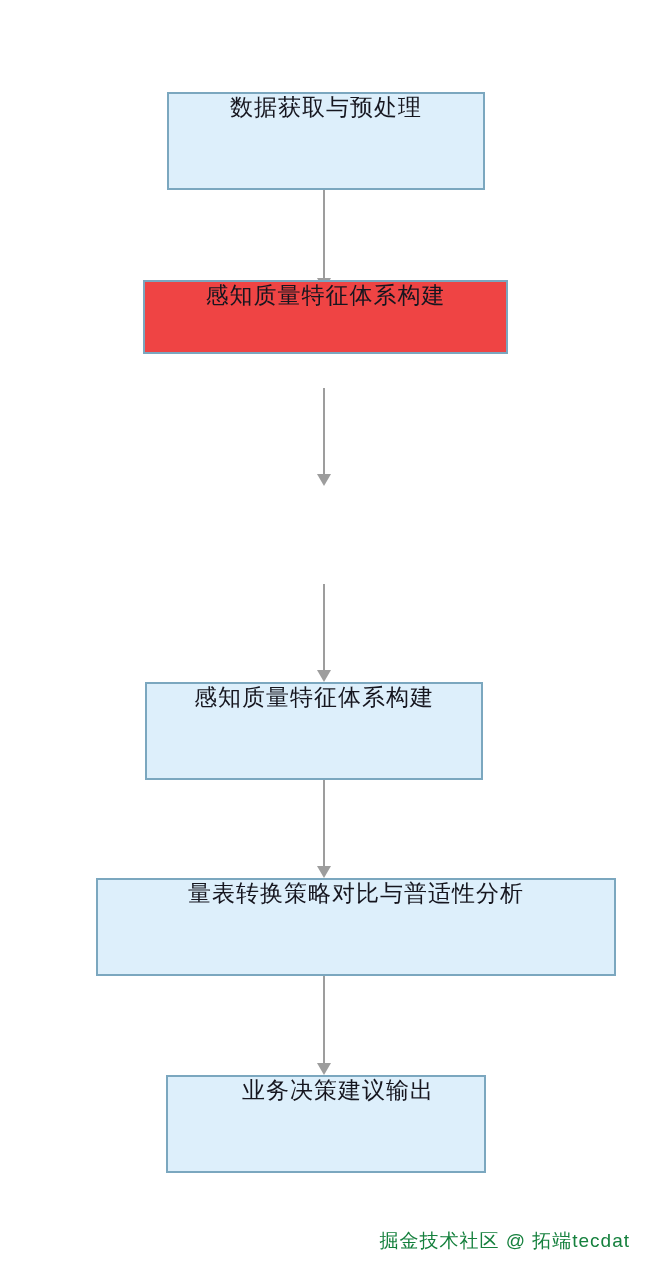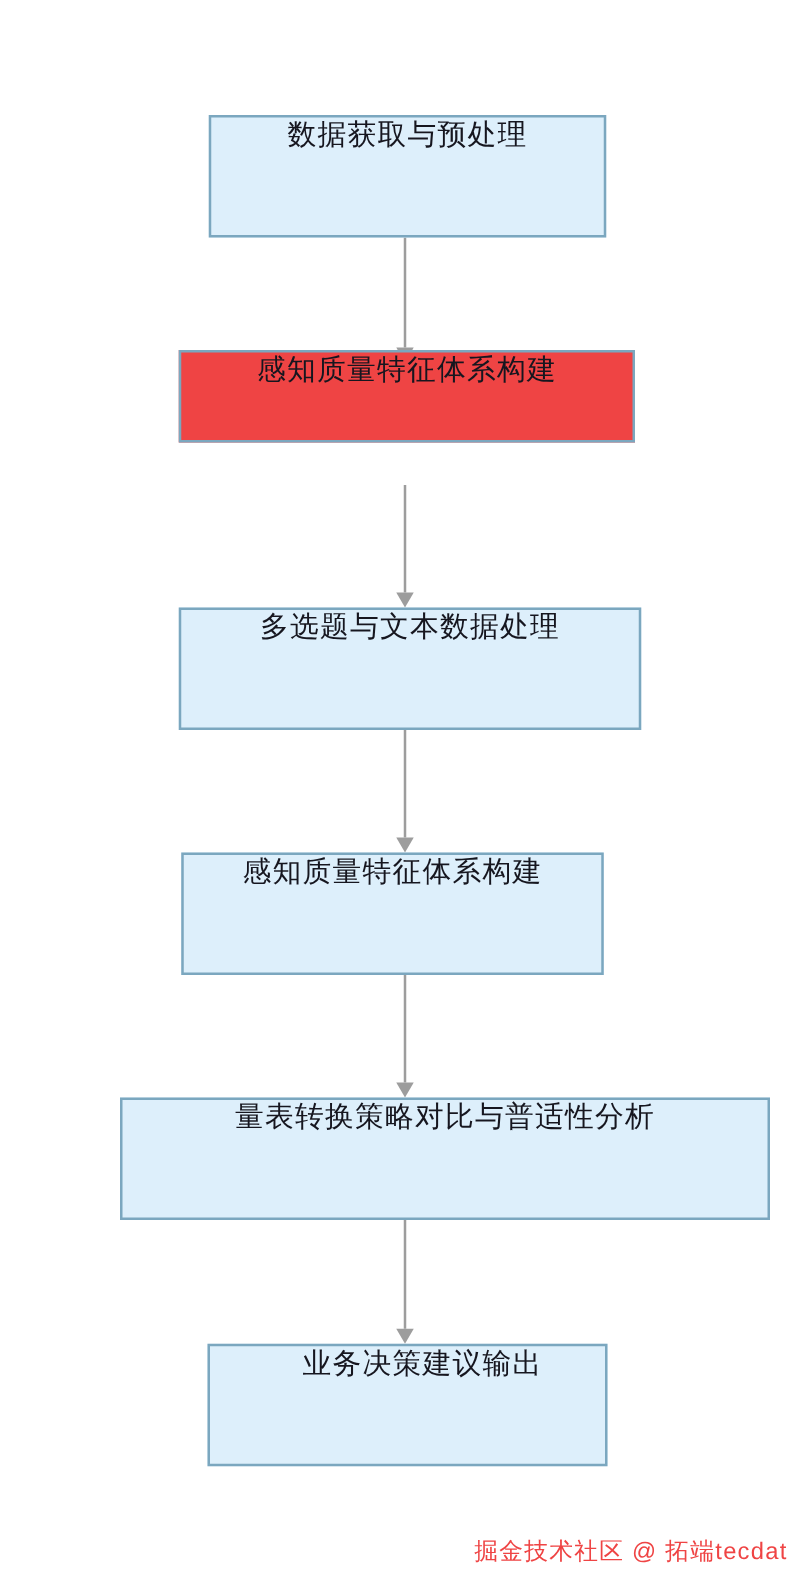--- a/index.html
+++ b/index.html
@@ -66,21 +66,21 @@
     border-right: 7px solid transparent;
     border-top: 12px solid #9d9d9d;
   }
 
   #watermark {
     position: absolute;
     right: 18px;
     bottom: 14px;
     font-family: "Liberation Sans", "DejaVu Sans", sans-serif;
     font-size: 19px;
-    color: #ef4444;
+    color: #15803d;
     letter-spacing: 1px;
     white-space: nowrap;
   }
 </style>
 </head>
 <body style="background: rgb(255, 255, 255);">
 
 <div id="flow-canvas">
     <div class="flow-connector" style="left: 317px; top: 190px; height: 100px;">
       <div class="conn-line" style="height: 88px; background: rgb(157, 157, 157);"></div>
@@ -101,23 +101,20 @@
     <div class="flow-connector" style="left: 317px; top: 976px; height: 99px;">
       <div class="conn-line" style="height: 87px; background: rgb(157, 157, 157);"></div>
       <div class="conn-head" style="border-top-color: rgb(157, 157, 157);"></div>
     </div>
     <div class="flow-node" style="left: 167px; top: 92px; width: 318px; height: 98px; background: rgb(221, 239, 251); border-color: rgb(123, 167, 191);">
       <div class="flow-node-label" style="color: rgb(22, 22, 31);">数据获取与预处理</div>
     </div>
     <div class="flow-node" style="left: 143px; top: 280px; width: 365px; height: 74px; background: #ef4444; border-color: rgb(123, 167, 191);">
       <div class="flow-node-label" style="color: rgb(22, 22, 31);">感知质量特征体系构建</div>
     </div>
-    <div class="flow-node" style="left: 143px; top: 486px; width: 370px; height: 98px; background: rgb(221, 239, 251); border-color: rgb(123, 167, 191);">
-      <div class="flow-node-label" style="color: rgb(22, 22, 31);">多选题与文本数据处理</div>
-    </div>
     <div class="flow-node" style="left: 145px; top: 682px; width: 338px; height: 98px; background: rgb(221, 239, 251); border-color: rgb(123, 167, 191);">
       <div class="flow-node-label" style="color: rgb(22, 22, 31);">感知质量特征体系构建</div>
     </div>
     <div class="flow-node" style="left: 96px; top: 878px; width: 520px; height: 98px; background: rgb(221, 239, 251); border-color: rgb(123, 167, 191);">
       <div class="flow-node-label" style="color: rgb(22, 22, 31);">量表转换策略对比与普适性分析</div>
     </div>
     <div class="flow-node" style="left: 166px; top: 1075px; width: 320px; height: 98px; background: rgb(221, 239, 251); border-color: rgb(123, 167, 191); padding-left: 24px;">
       <div class="flow-node-label" style="color: rgb(22, 22, 31);">业务决策建议输出</div>
     </div>
   </div>

